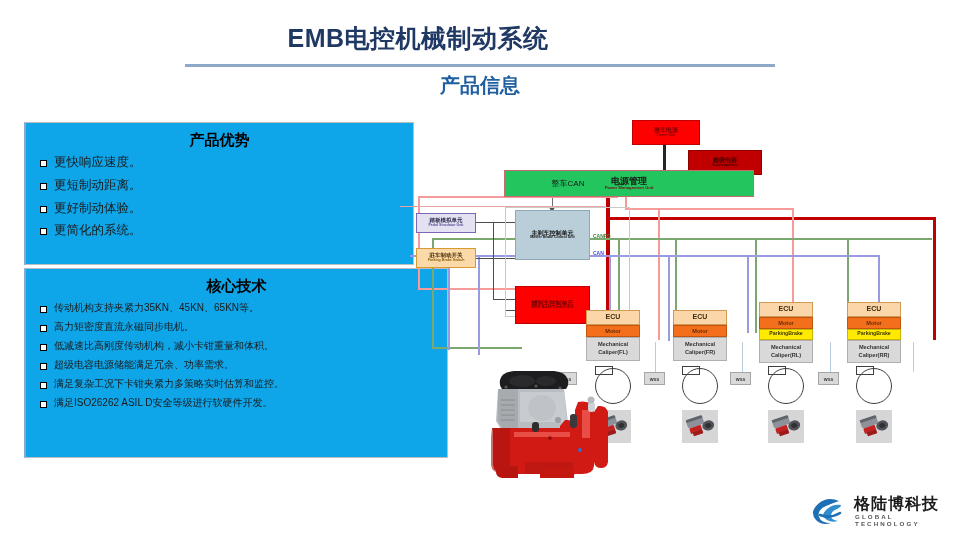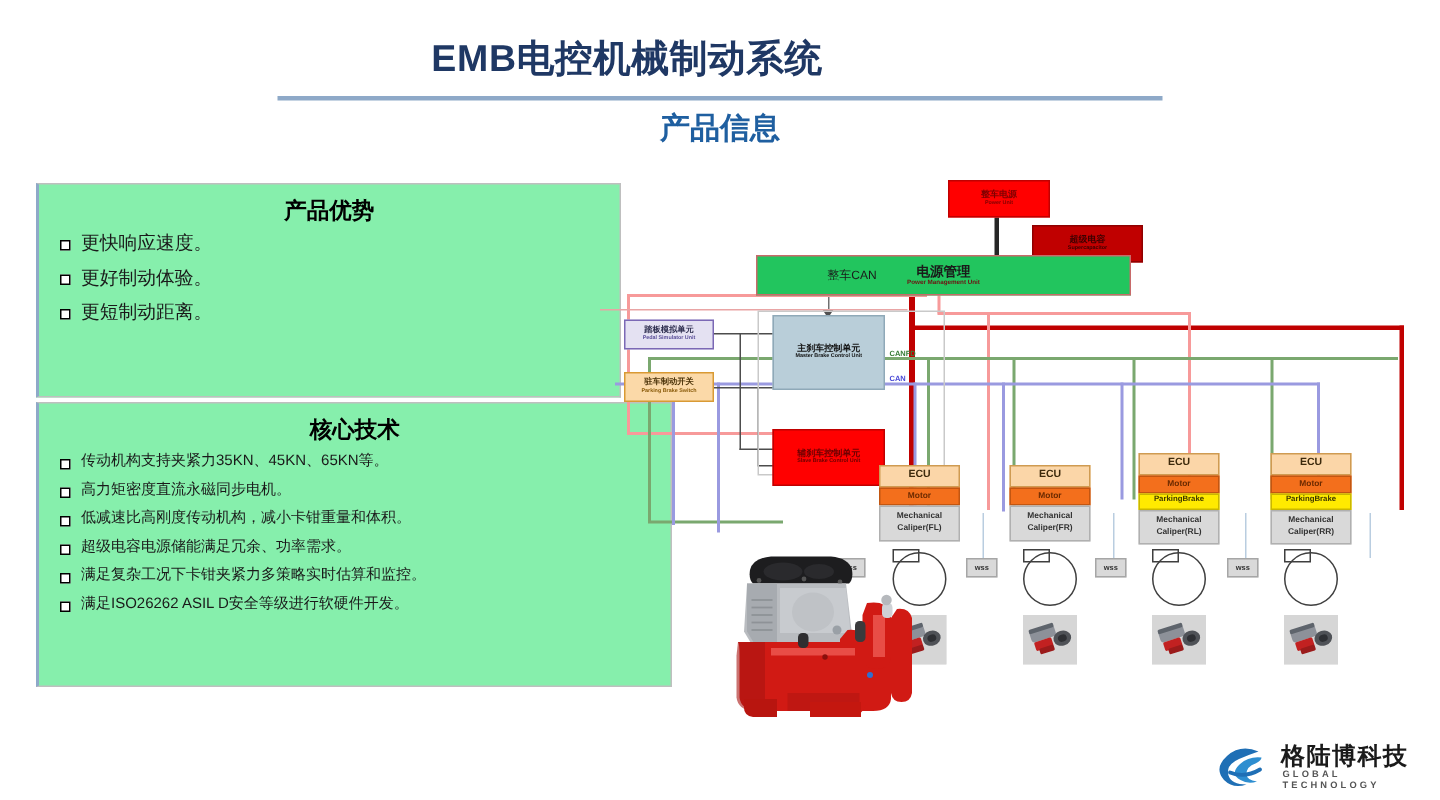--- a/index.html
+++ b/index.html
@@ -25,21 +25,21 @@
   }
   #sub-title {
     position: absolute; left: 0; top: 72px; width: 960px;
     text-align: center;
     font-size: 20px; font-weight: bold; color: #1f5fa0;
   }
 
   
   .panel {
     position: absolute;
-    background: #86efac;
+    background: #0ea5e9;
     border: 1px solid #bfbfbf;
     border-left: 2px solid #8ea9c8;
   }
   #panel-advantages { left: 24px; top: 122px; width: 390px; height: 143px; }
   #panel-core       { left: 24px; top: 268px; width: 424px; height: 190px; }
   .panel-title {
     text-align: center; font-size: 15px; font-weight: bold; color: #000;
     margin-top: 8px; margin-bottom: 6px;
   }
   .bullets { list-style: none; padding: 0 10px 0 14px; }
@@ -168,25 +168,29 @@
 
 <div class="panel" id="panel-advantages">
   <div class="panel-title">产品优势</div>
   <ul class="bullets">
     <li>
         <span class="bullet-sq"></span>
         <span>更快响应速度。</span>
       </li>
     <li>
         <span class="bullet-sq"></span>
+        <span>更短制动距离。</span>
+      </li>
+    <li>
+        <span class="bullet-sq"></span>
         <span>更好制动体验。</span>
       </li>
     <li>
         <span class="bullet-sq"></span>
-        <span>更短制动距离。</span>
+        <span>更简化的系统。</span>
       </li>
   </ul>
 </div>
 
 <div class="panel" id="panel-core">
   <div class="panel-title">核心技术</div>
   <ul class="bullets">
     <li>
         <span class="bullet-sq"></span>
         <span>传动机构支持夹紧力35KN、45KN、65KN等。</span>

